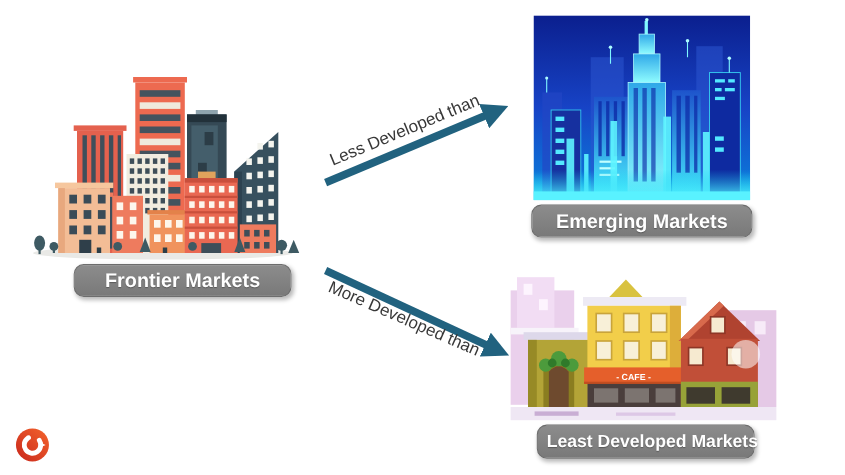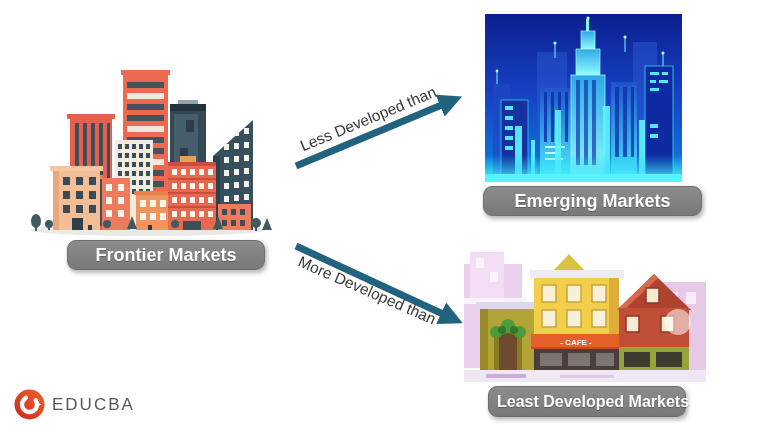--- a/index.html
+++ b/index.html
@@ -13,21 +13,21 @@
     border:1px solid #6d6d6d;
     border-radius:9px;
     color:#ffffff;
     font-weight:bold;
     display:flex; align-items:center; justify-content:center;
     box-shadow:1.5px 2.5px 4px rgba(0,0,0,.28);
     text-shadow:0 1px 1px rgba(0,0,0,.3);
     white-space:nowrap;
   }
   .lbl-frontier { left:67px;  top:240px; width:198px; height:30px; font-size:18px; }
-  .lbl-emerging { left:483px; top:186px; width:219px; height:30px; font-size:18px; }
+  .lbl-emerging { left:483px; top:186px; width:201px; height:30px; font-size:18px; }
   .lbl-least    { left:488px; top:386px; width:198px; height:31px; font-size:16px;padding-left:12px; }
 
   .arrow-svg { position:absolute; overflow:visible; }
   .arrow-label{
     position:absolute;
     font-size:15.5px;
     font-weight:500;
     color:#383838;
     white-space:nowrap;
     transform-origin:left center;
@@ -439,16 +439,15 @@
       <defs>
         <linearGradient id="lg" x1="0" y1="1" x2="1" y2="0">
           <stop offset="0" stop-color="#c8271c"></stop>
           <stop offset="1" stop-color="#f4642c"></stop>
         </linearGradient>
       </defs>
       <circle cx="15.5" cy="15.5" r="15" fill="url(#lg)"></circle>
       <circle cx="15.5" cy="15.5" r="7.5" fill="none" stroke="#ffffff" stroke-width="4.4" stroke-dasharray="36 12" stroke-linecap="round" transform="rotate(-35 15.5 15.5)"></circle>
       <polygon points="21,12.5 27.5,15.5 21,18.5" fill="#ffffff"></polygon>
     </svg>
-    <span class="logo-text">EDUCBA</span>
   </div>
 
 </div>
 
 </body></html>

